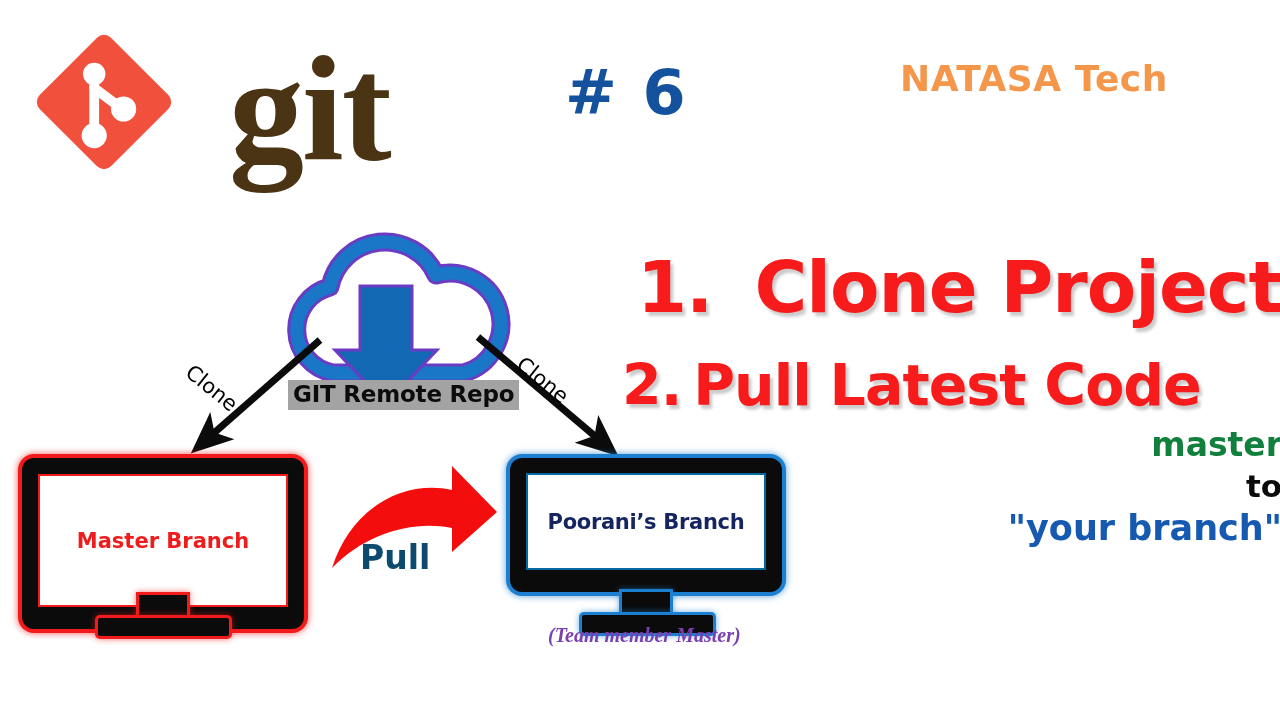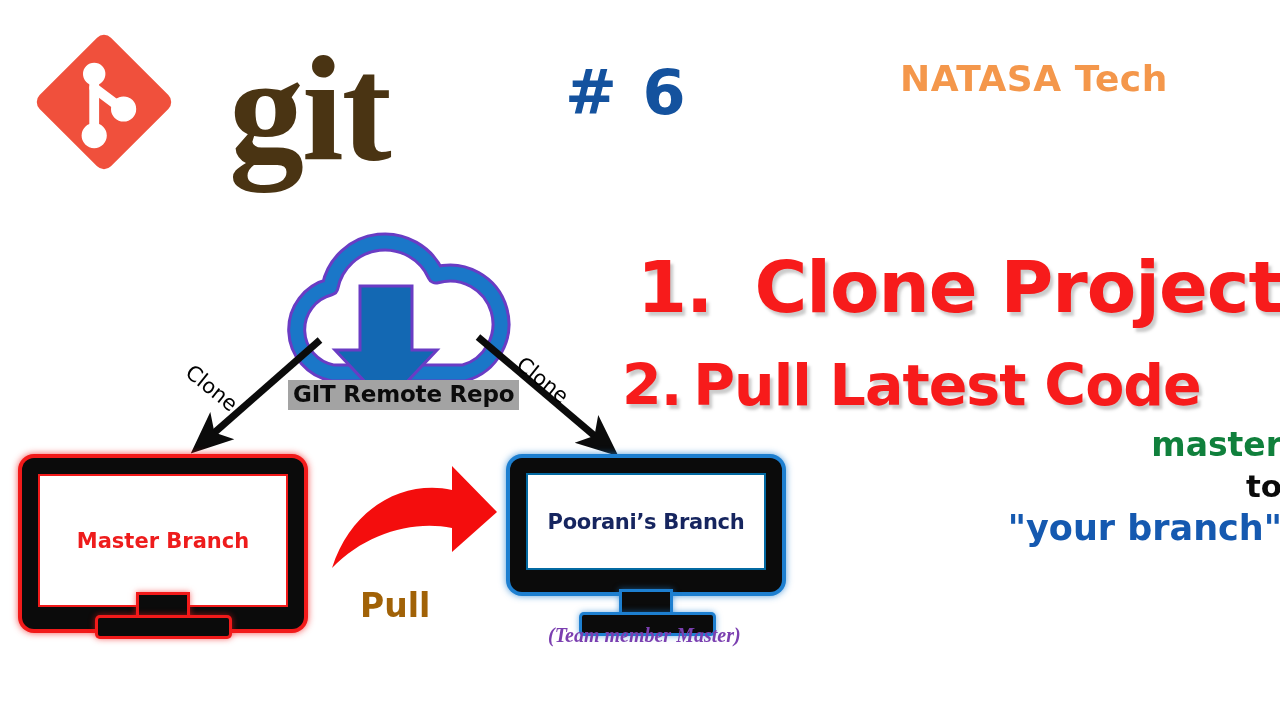--- a/index.html
+++ b/index.html
@@ -192,23 +192,22 @@
     white-space: nowrap;
   }
 
   #pull-label {
     position: absolute;
     left: 360px;
     top: 538px;
     font-family: "DejaVu Sans", sans-serif;
     font-weight: bold;
     font-size: 33px;
-    color: #a16207;
-    white-space: nowrap;
-    margin-top: 48px;
+    color: #0c4a6e;
+    white-space: nowrap;
   }
 
   
   .step-line {
     position: absolute;
     font-family: "DejaVu Sans", sans-serif;
     font-weight: bold;
     color: #f71b1b;
     white-space: nowrap;
     text-shadow: 3px 4px 3px rgba(140,140,140,0.45);

